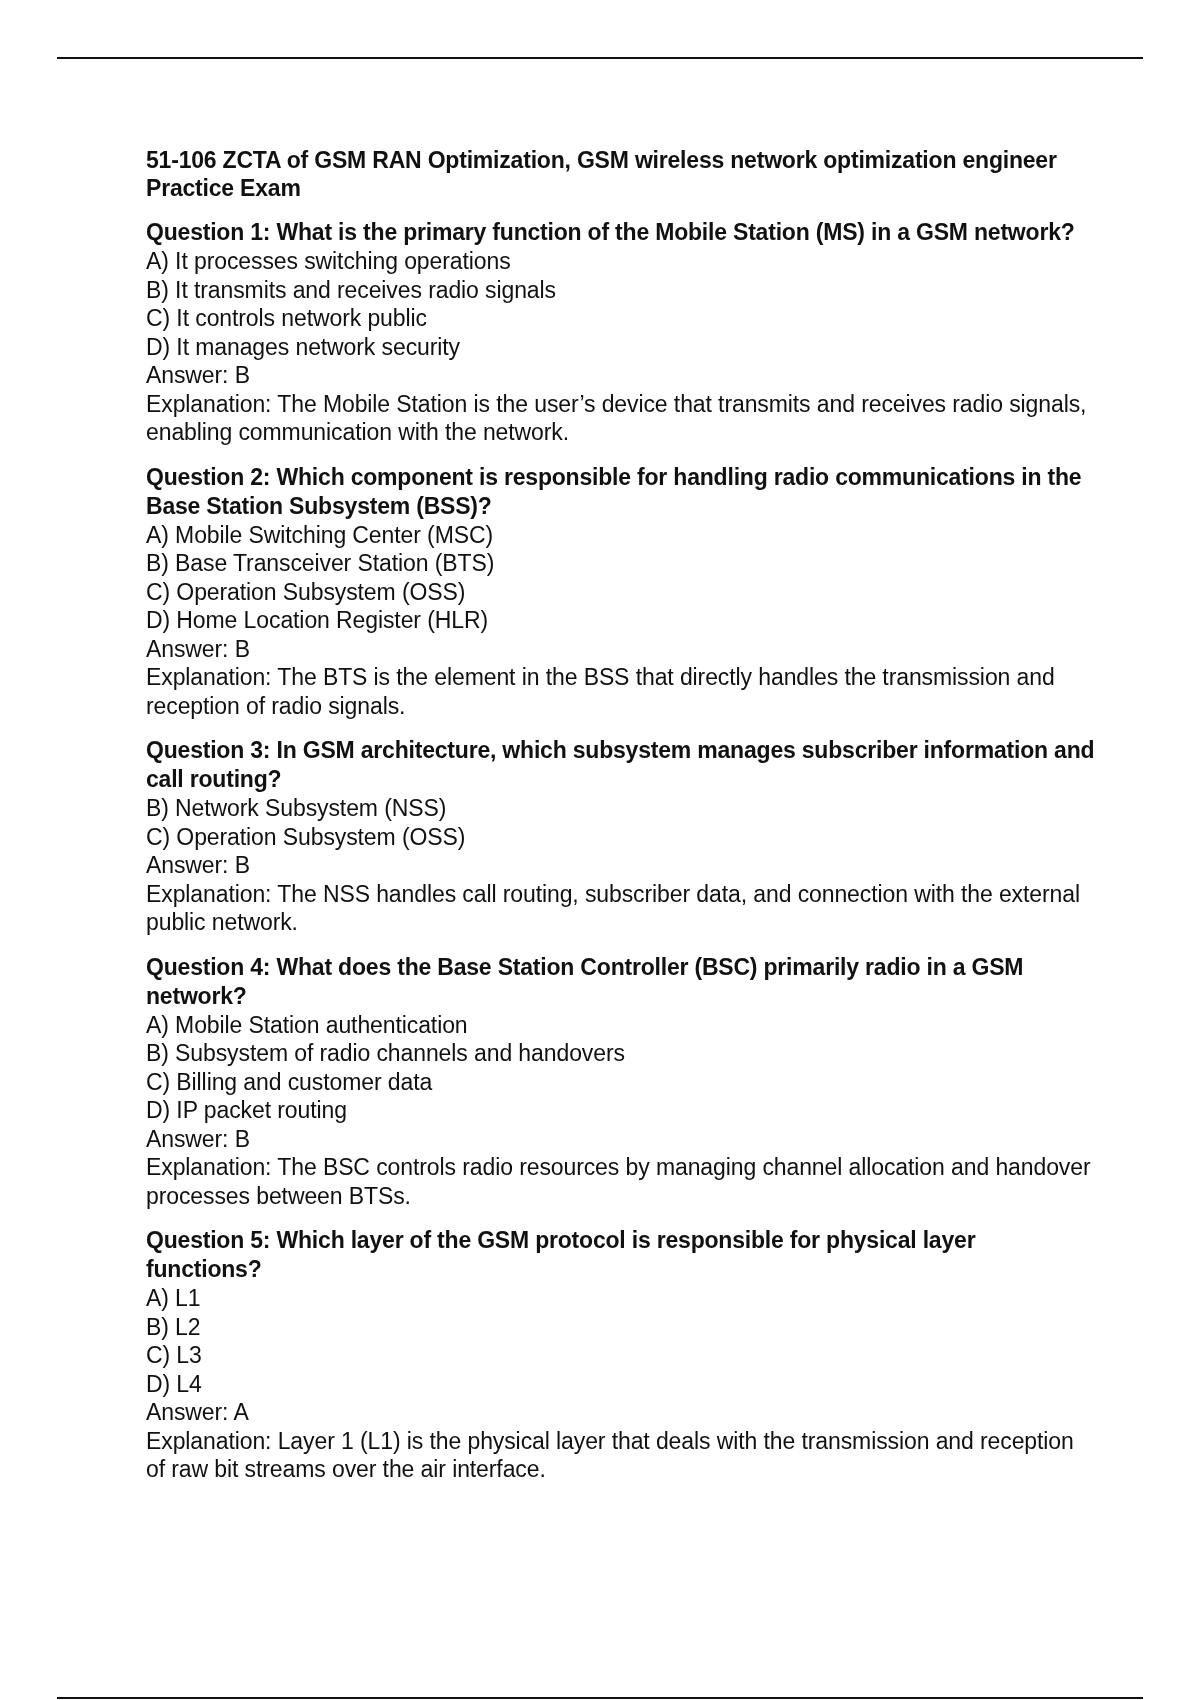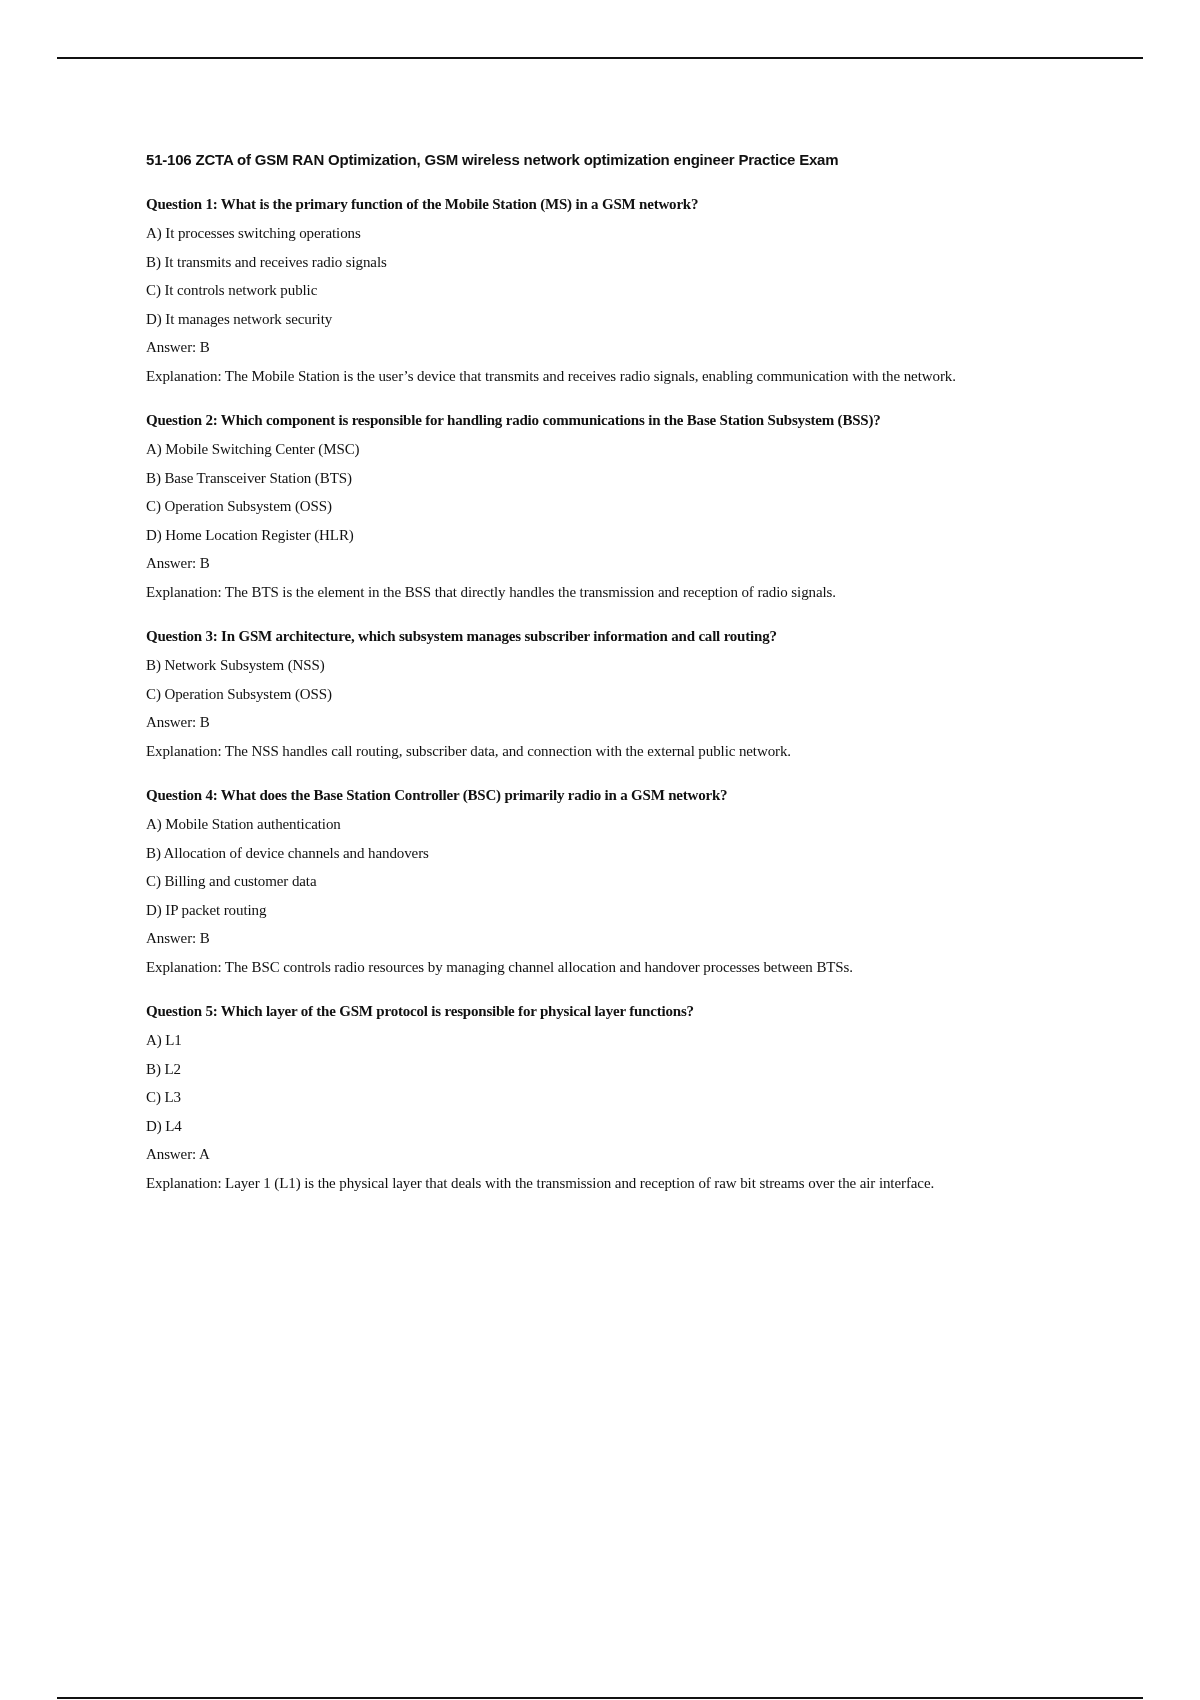--- a/index.html
+++ b/index.html
@@ -1,23 +1,23 @@
 <!DOCTYPE html>
 <html><head>
   <meta charset="utf-8">
   <style>
     html, body { margin: 0; padding: 0; background: #ffffff; }
     body { width: 1200px; height: 1700px; position: relative; overflow: hidden; color: #111; }
     .rule { position: absolute; left: 57px; width: 1086px; height: 2px; background: #111; }
     .rule.top { top: 57px; }
     .rule.bottom { top: 1697px; }
     .content { position: absolute; left: 146px; top: 146px; width: 950px;
-      font-family: "Liberation Sans", sans-serif; font-size: 15px; }
+      font-family: "Liberation Sans", sans-serif; font-size: 23px; }
     .doc-title { font-weight: bold; line-height: 28px; margin: 0 0 16px 0; letter-spacing: -0.2px; }
-    .q { margin-bottom: 16px; font-family: Liberation Serif, serif; }
+    .q { margin-bottom: 16px; }
     .q-text { font-weight: bold; line-height: 29px; letter-spacing: -0.2px; }
     .line { line-height: 28.5px; letter-spacing: -0.1px; }
   </style>
 </head>
 <body>
 
 <div class="rule top"></div>
 
 <div class="content">
   <div class="doc-title">51-106 ZCTA of GSM RAN Optimization, GSM wireless network optimization engineer Practice Exam</div>
@@ -46,21 +46,21 @@
     <div class="q-text">Question 3: In GSM architecture, which subsystem manages subscriber information and call routing?</div>
     <div class="line">B) Network Subsystem (NSS)</div>
     <div class="line">C) Operation Subsystem (OSS)</div>
     <div class="line">Answer: B</div>
     <div class="line">Explanation: The NSS handles call routing, subscriber data, and connection with the external public network.</div>
   </div>
 
   <div class="q">
     <div class="q-text">Question 4: What does the Base Station Controller (BSC) primarily radio in a GSM network?</div>
     <div class="line">A) Mobile Station authentication</div>
-    <div class="line">B) Allocation of device channels and handovers</div>
+    <div class="line">B) Subsystem of radio channels and handovers</div>
     <div class="line">C) Billing and customer data</div>
     <div class="line">D) IP packet routing</div>
     <div class="line">Answer: B</div>
     <div class="line">Explanation: The BSC controls radio resources by managing channel allocation and handover processes between BTSs.</div>
   </div>
 
   <div class="q">
     <div class="q-text">Question 5: Which layer of the GSM protocol is responsible for physical layer functions?</div>
     <div class="line">A) L1</div>
     <div class="line">B) L2</div>

